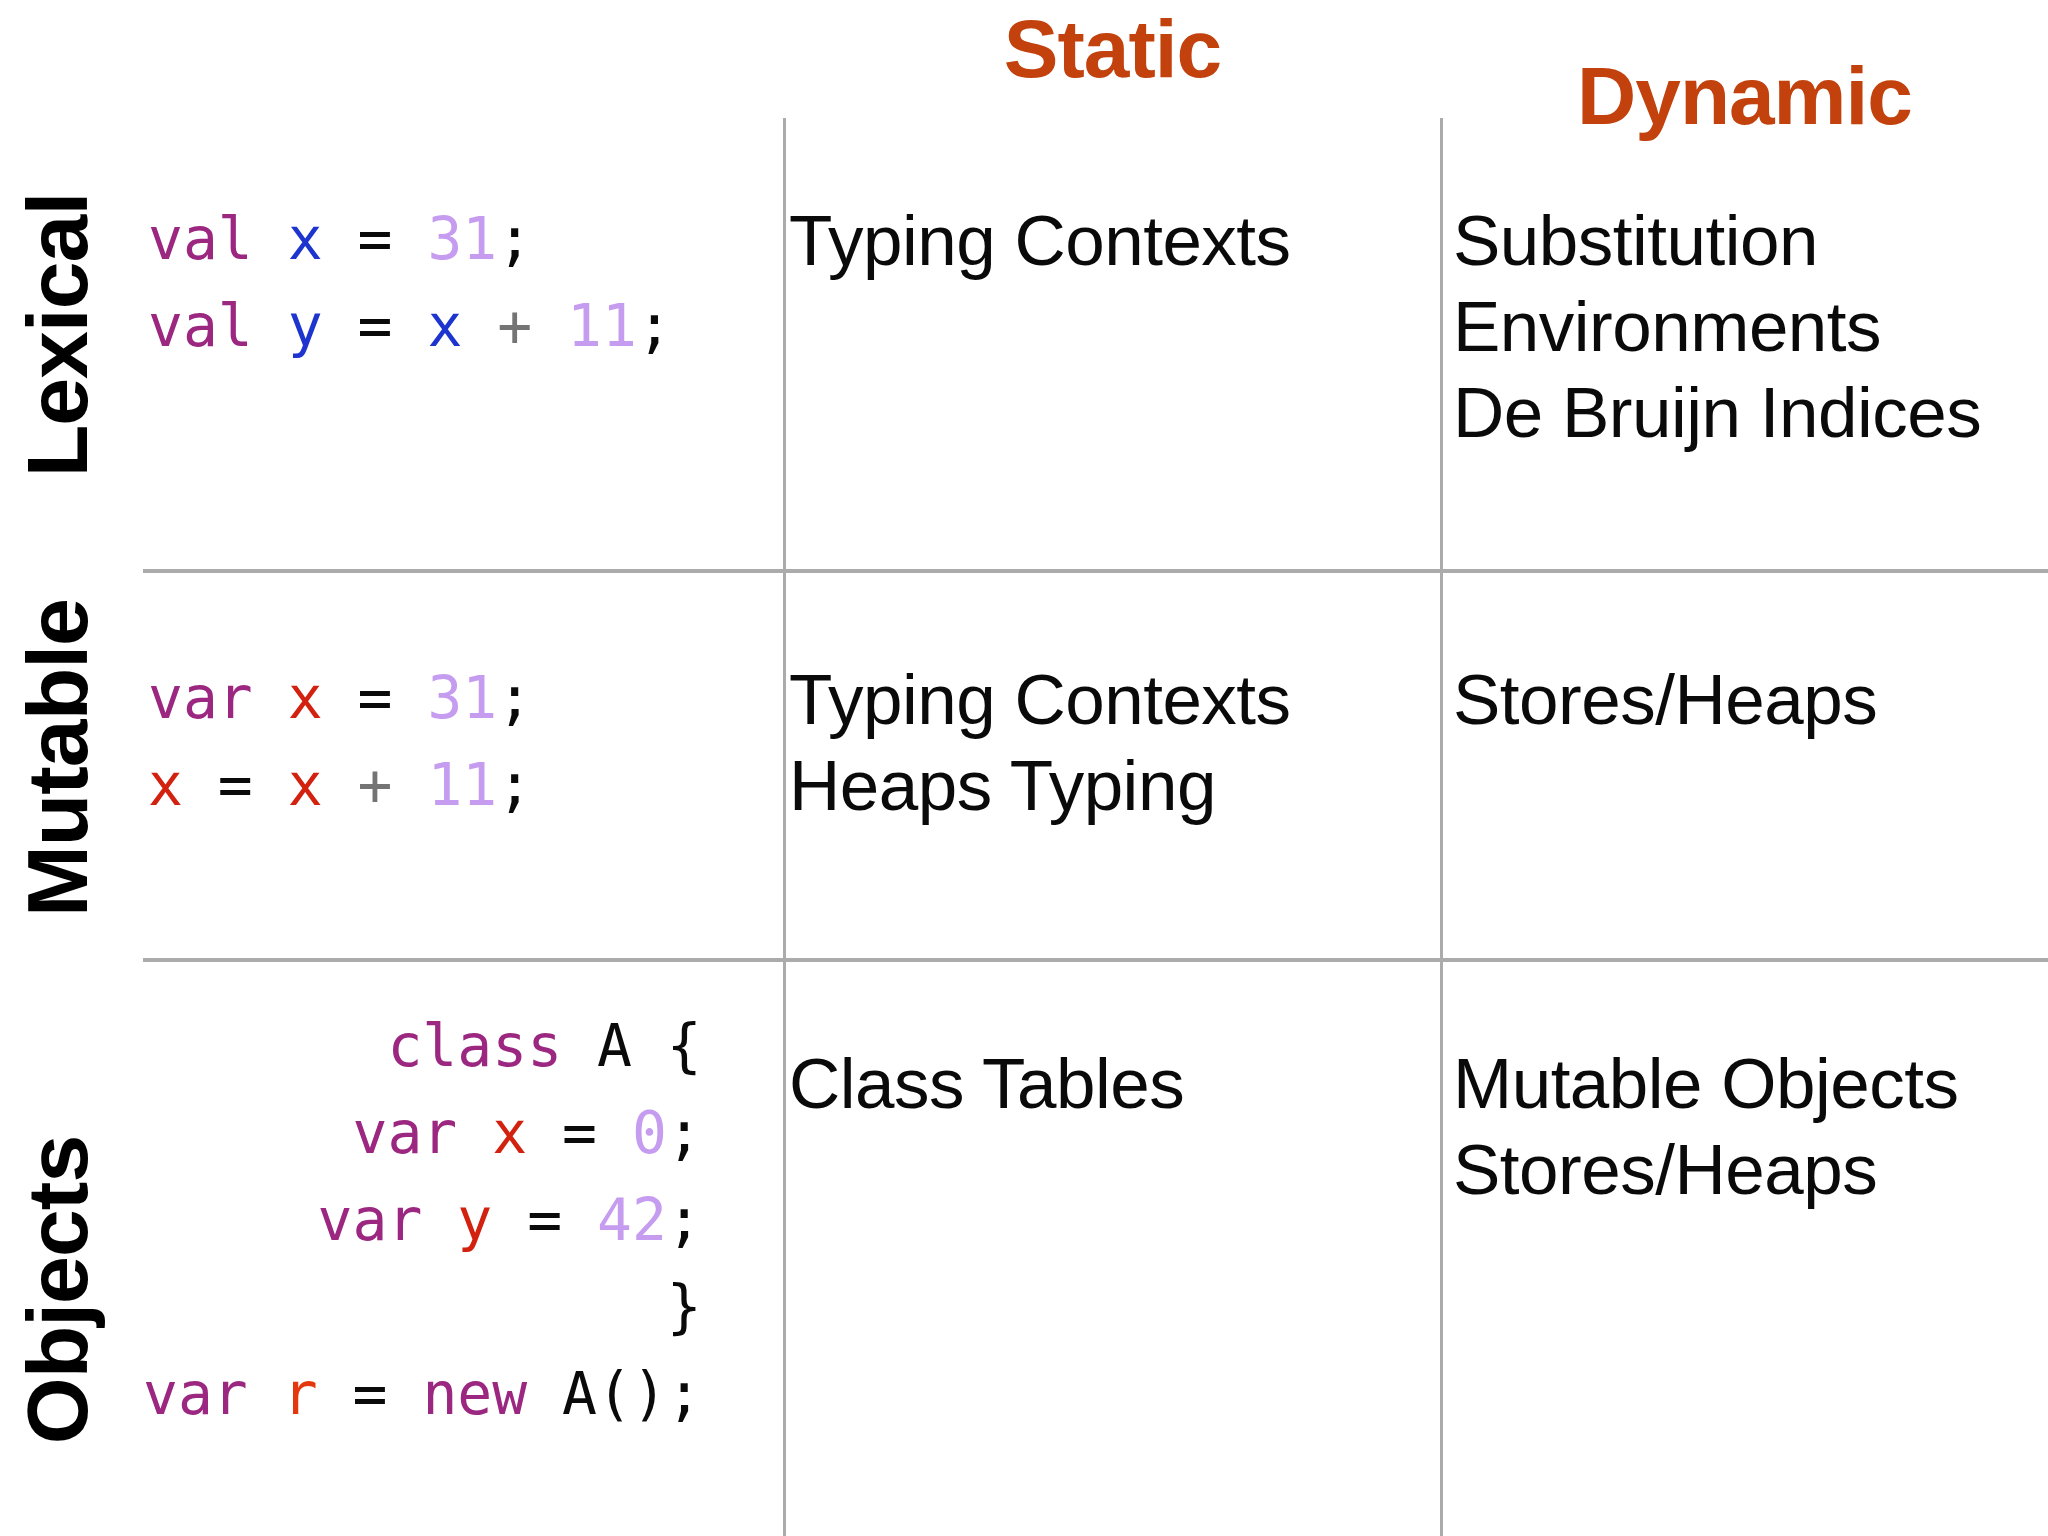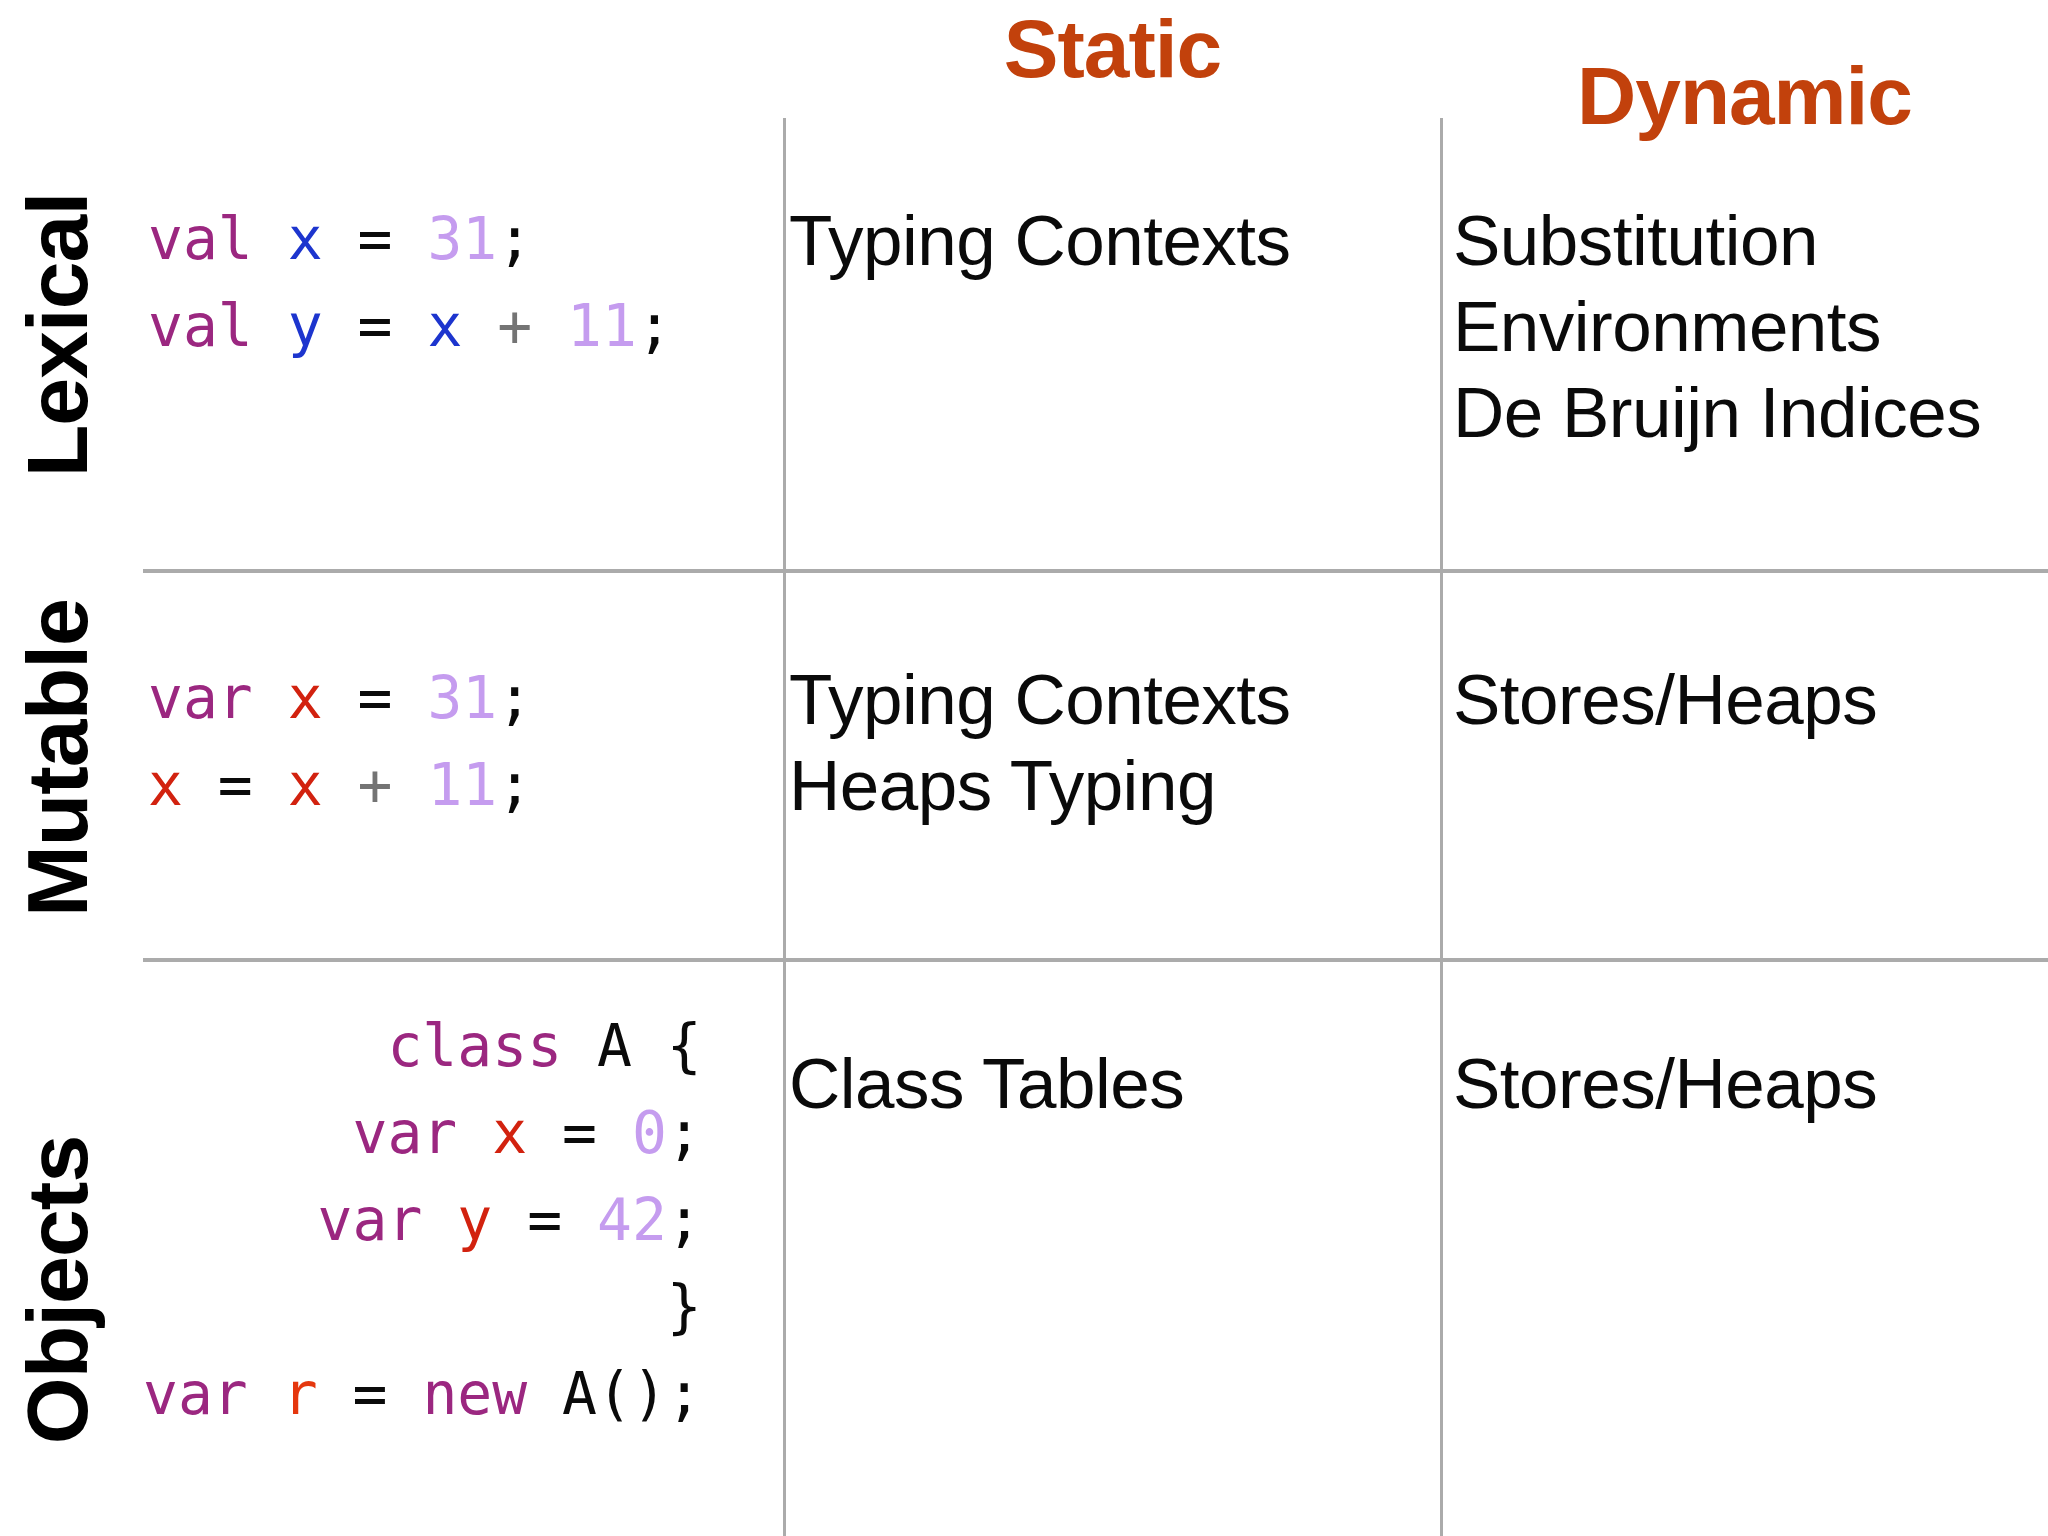--- a/index.html
+++ b/index.html
@@ -131,16 +131,17 @@
     <div>Heaps Typing</div>
   </div>
   <div class="cell" id="cell-mutable-dynamic">
     <div>Stores/Heaps</div>
   </div>
 
   <div class="cell" id="cell-objects-static">
     <div>Class Tables</div>
   </div>
   <div class="cell" id="cell-objects-dynamic">
+    <div>Mutable Objects</div>
     <div>Stores/Heaps</div>
   </div>
 
 </div>
 
 </body></html>

